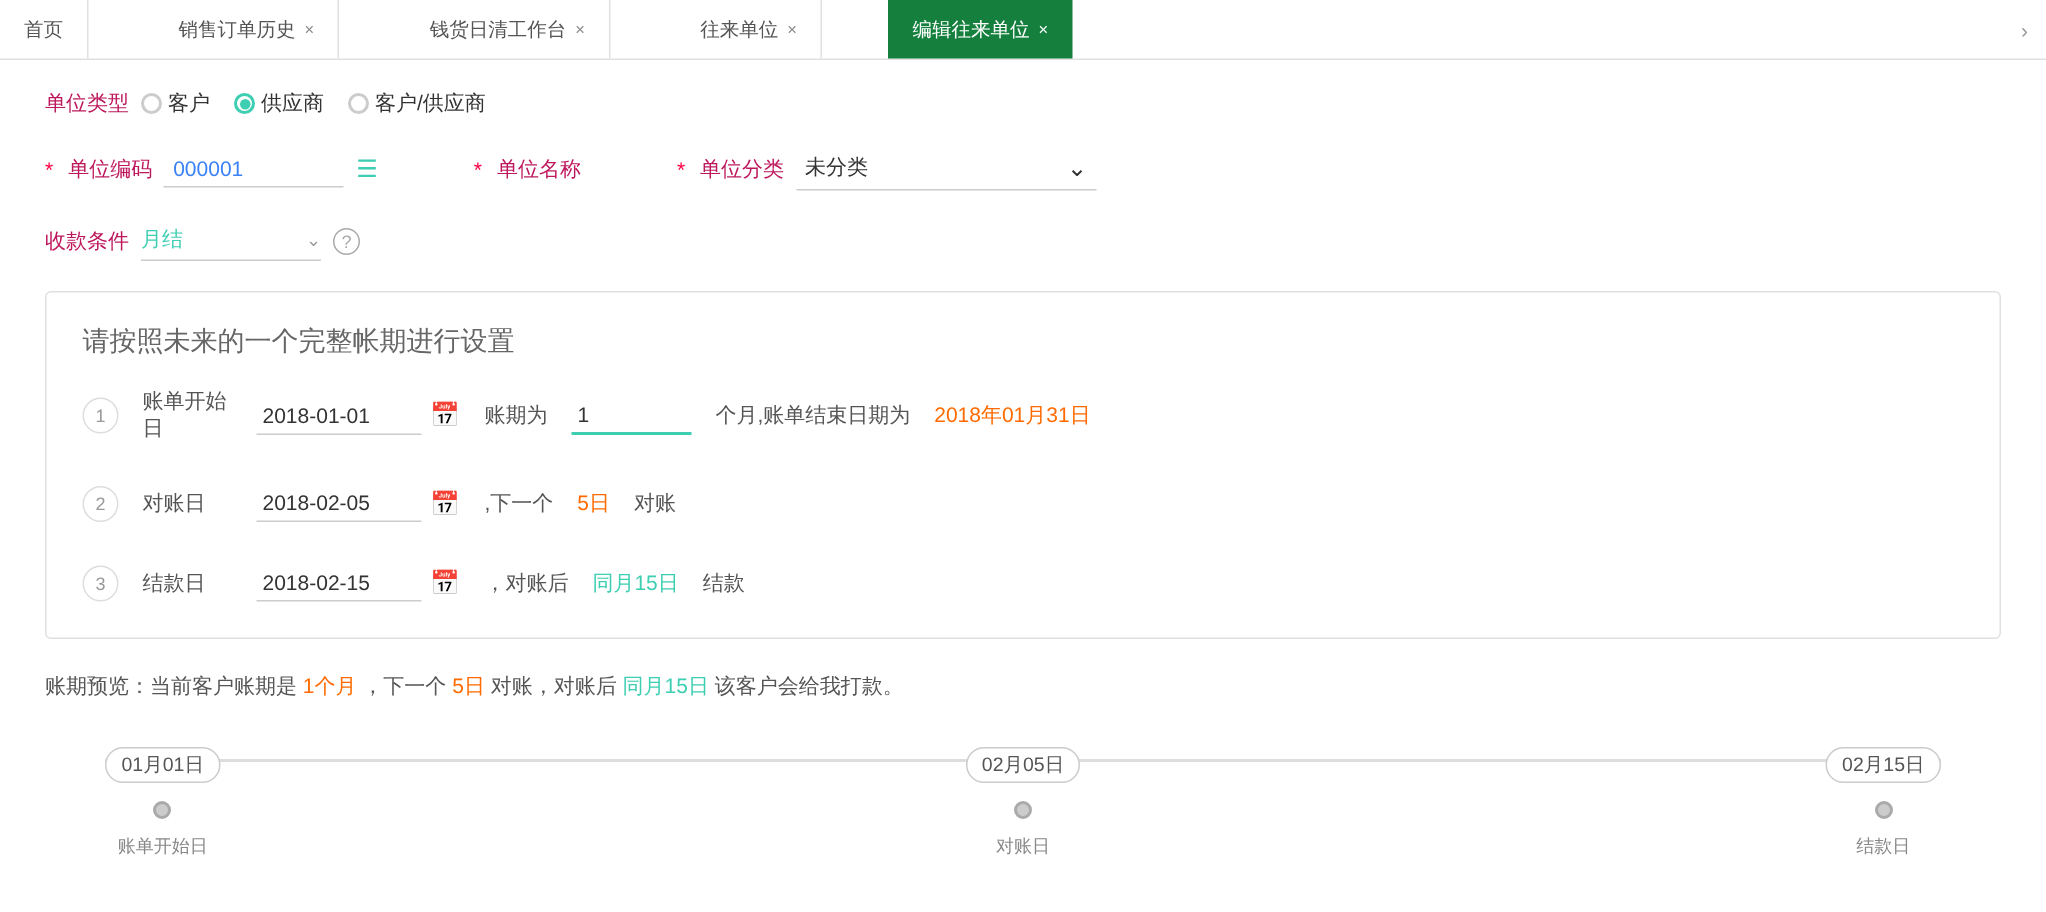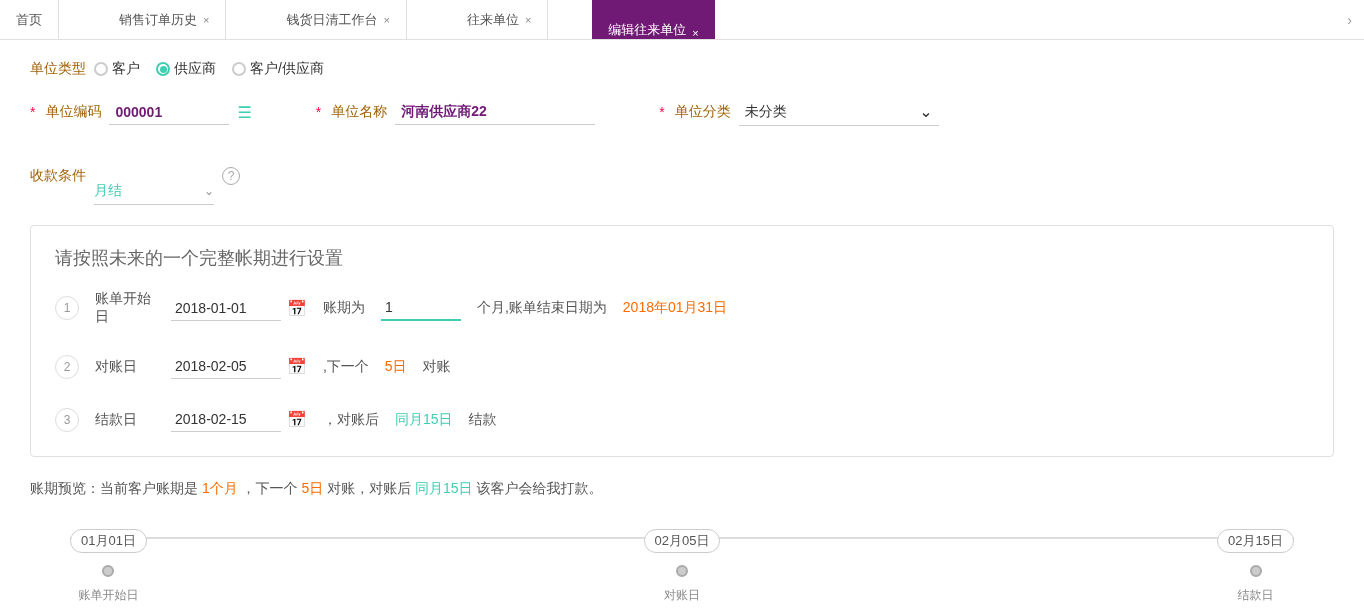--- a/index.html
+++ b/index.html
@@ -19,24 +19,23 @@
       align-items: center;
       padding: 0 16px;
       cursor: pointer;
       border-right: 1px solid #e0e0e0;
       color: #555;
       font-size: 13px;
       gap: 6px;
       white-space: nowrap;
     }
     .tab.active {
-      background: #701a75;
+      background: #15803d;
       color: #fff;
       border-right: none;
-      align-items: flex-end;
     }
     .tab .close-icon {
       font-size: 11px;
       color: inherit;
       opacity: 0.7;
       cursor: pointer;
     }
     .tab.active .close-icon { color: #fff; opacity: 1; }
     .tab-expand {
       margin-left: auto;
@@ -60,33 +59,32 @@
       align-items: center;
       margin-bottom: 20px;
       gap: 24px;
     }
     .form-field {
       display: flex;
       align-items: center;
       gap: 8px;
     }
     .form-field label {
-      color: #a16207;
+      color: #be185d;
       white-space: nowrap;
     }
     .required-star { color: #f04; margin-right: 2px; }
     .form-input {
       border: none;
       border-bottom: 1px solid #ccc;
       padding: 4px 6px;
       font-size: 14px;
-      color: #701a75;
+      color: #3b82f6;
       outline: none;
       min-width: 120px;
-      font-weight: bold;
     }
     .field-icon {
       color: #3ecfb2;
       cursor: pointer;
       font-size: 16px;
     }
 
     
     .radio-group {
       display: flex;
@@ -325,36 +323,35 @@
   <div class="form-row">
     <div class="form-field">
       <span class="required-star">*</span>
       <label>单位编码</label>
       <input class="form-input" type="text" style="width: 120px;" value="000001">
       <span class="field-icon">☰</span>
     </div>
     <div class="form-field" style="margin-left: 40px;">
       <span class="required-star">*</span>
       <label>单位名称</label>
-      <input class="form-input" type="text" style="width: 200px;" value="河南供应商22">
     </div>
     <div class="form-field" style="margin-left: 40px;">
       <span class="required-star">*</span>
       <label>单位分类</label>
       <div class="unit-class-select">
         <span>未分类</span>
         <span class="chevron">⌄</span>
       </div>
     </div>
   </div>
 
   <div class="form-row">
     <div class="form-field">
       <label>收款条件</label>
-      <div class="select-field" style="min-width:120px;margin-top:32px;">
+      <div class="select-field" style="min-width:120px;">
         <span class="select-value">月结</span>
         <span class="chevron">⌄</span>
       </div>
       <div class="help-icon">?</div>
     </div>
   </div>
 
   <div class="section-box">
     <div class="section-hint">请按照未来的一个完整帐期进行设置</div>
 

